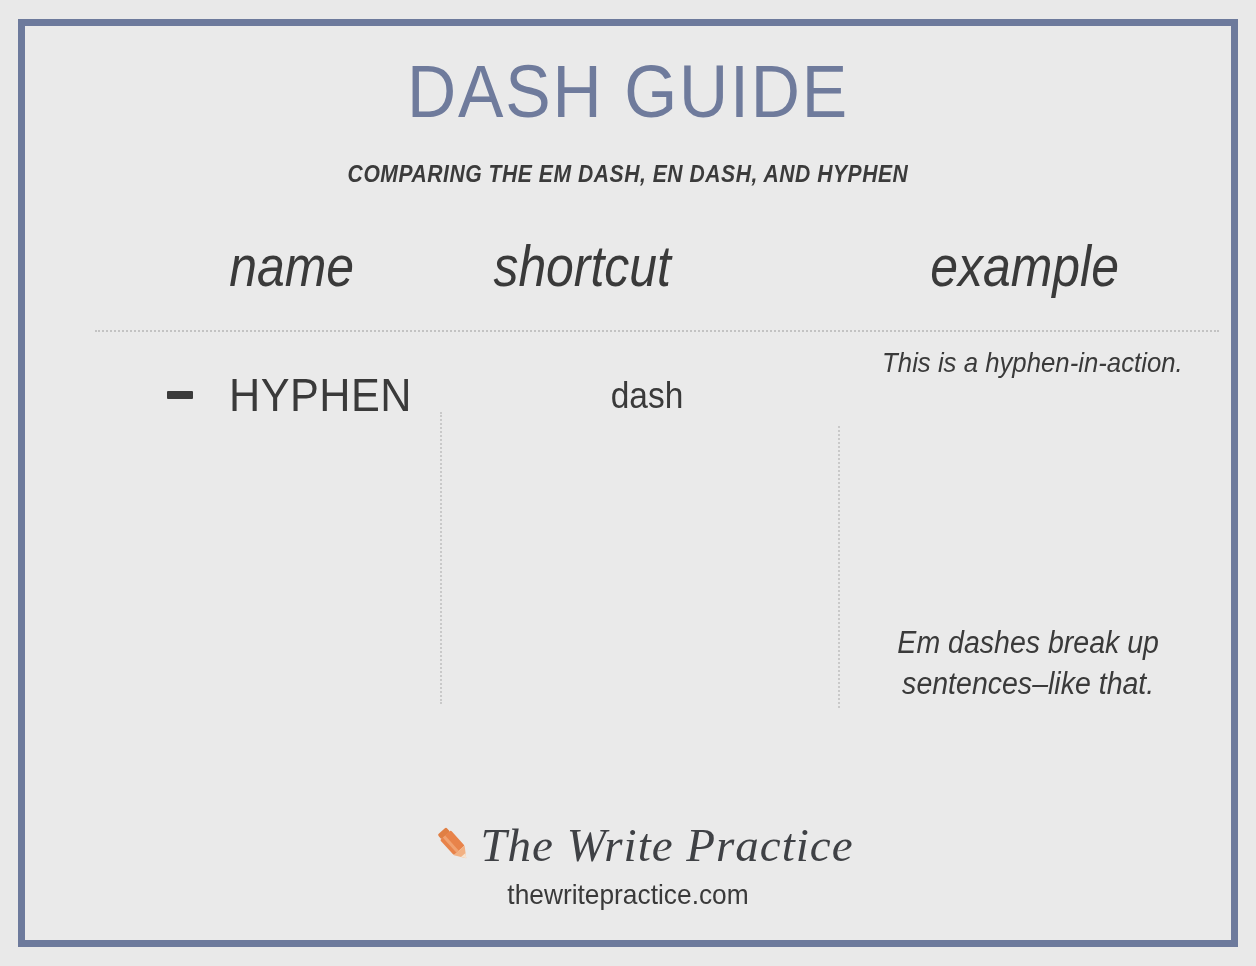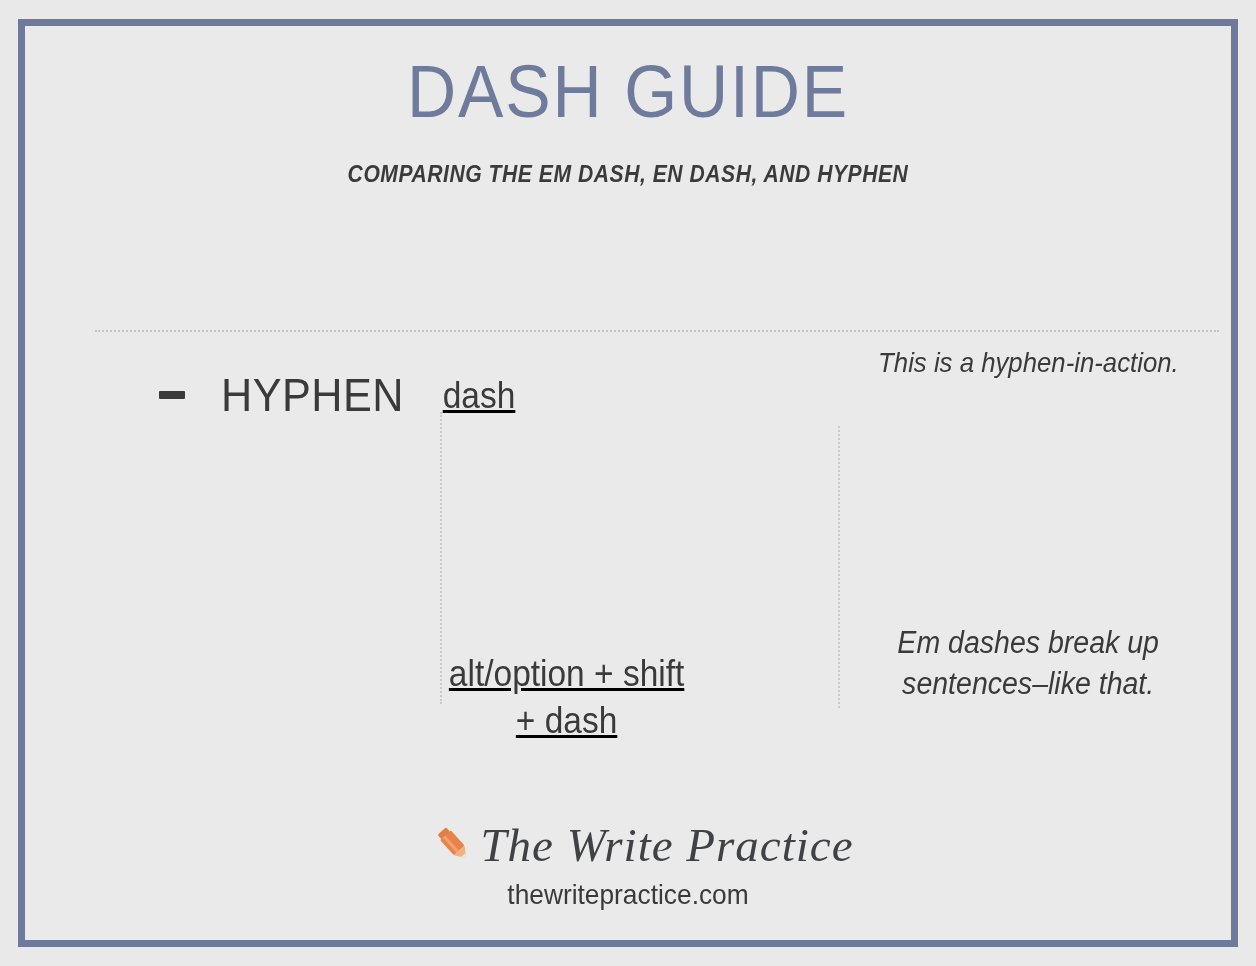--- a/index.html
+++ b/index.html
@@ -114,21 +114,21 @@
   }
   .vrule-1 { left: 415px; top: 386px; height: 292px; }
   .vrule-2 { left: 813px; top: 400px; height: 282px; }
 
   
   .row {
     position: absolute;
     left: 0;
     right: 0;
   }
-  .row-hyphen { top: 316px;  height: 106px; }
+  .row-hyphen { top: 316px;  height: 106px; margin-left: 8px; }
   .row-en     { top: 440px;  height: 140px; }
   .row-em     { top: 596px;  height: 150px; }
 
   .cell {
     position: absolute;
     box-sizing: border-box;
   }
 
   
   .c-name {
@@ -168,22 +168,22 @@
     margin-left: 6px;
   }
 
   .c-shortcut {
     left: 415px;
     width: 398px;
     top: 0;
     bottom: 0;
     display: flex;
     align-items: center;
-    text-align: center;
-    text-decoration: underline;
+    justify-content: center;
+    text-align: center;
   }
   .shortcut-text {
     font-family: "Liberation Sans Narrow", "Liberation Sans", sans-serif;
     font-size: 36px;
     line-height: 47px;
     color: #3a3a3a;
     transform: scaleX(0.93);
     white-space: pre-line;
   }
 
@@ -251,20 +251,25 @@
 <body>
 
 <div class="poster">
   <div class="frame">
     <div class="inner">
 
       <div class="title">DASH GUIDE</div>
 
       <div class="subtitle">COMPARING THE EM DASH, EN DASH, AND HYPHEN</div>
 
+      <div class="col-headers">
+        <div class="col-head ch-name">name</div>
+        <div class="col-head ch-shortcut">shortcut</div>
+        <div class="col-head ch-example">example</div>
+      </div>
 
       <div class="hrule"></div>
       <div class="vrule vrule-1"></div>
       <div class="vrule vrule-2"></div>
 
       <div class="row row-hyphen">
         <div class="cell c-name">
           <span class="dash-holder">
             <span class="dash-glyph dash-hyphen"></span>
           </span>
@@ -275,24 +280,20 @@
         </div>
         <div class="cell c-example">
           <span class="example-text">This is a hyphen-in-action.</span>
         </div>
       </div>
 
       <div class="row row-en">
       </div>
 
       <div class="row row-em">
-        <div class="cell c-shortcut">
-          <span class="shortcut-text">alt/option + shift
-+ dash</span>
-        </div>
         <div class="cell c-example">
           <span class="example-text example-lg">Em dashes break up
 sentences–like that.</span>
         </div>
       </div>
 
       <div class="footer">
         <div class="brand-line">
           <span class="pencil-icon">
             <svg viewBox="0 0 44 44" width="44" height="44" aria-hidden="true">

